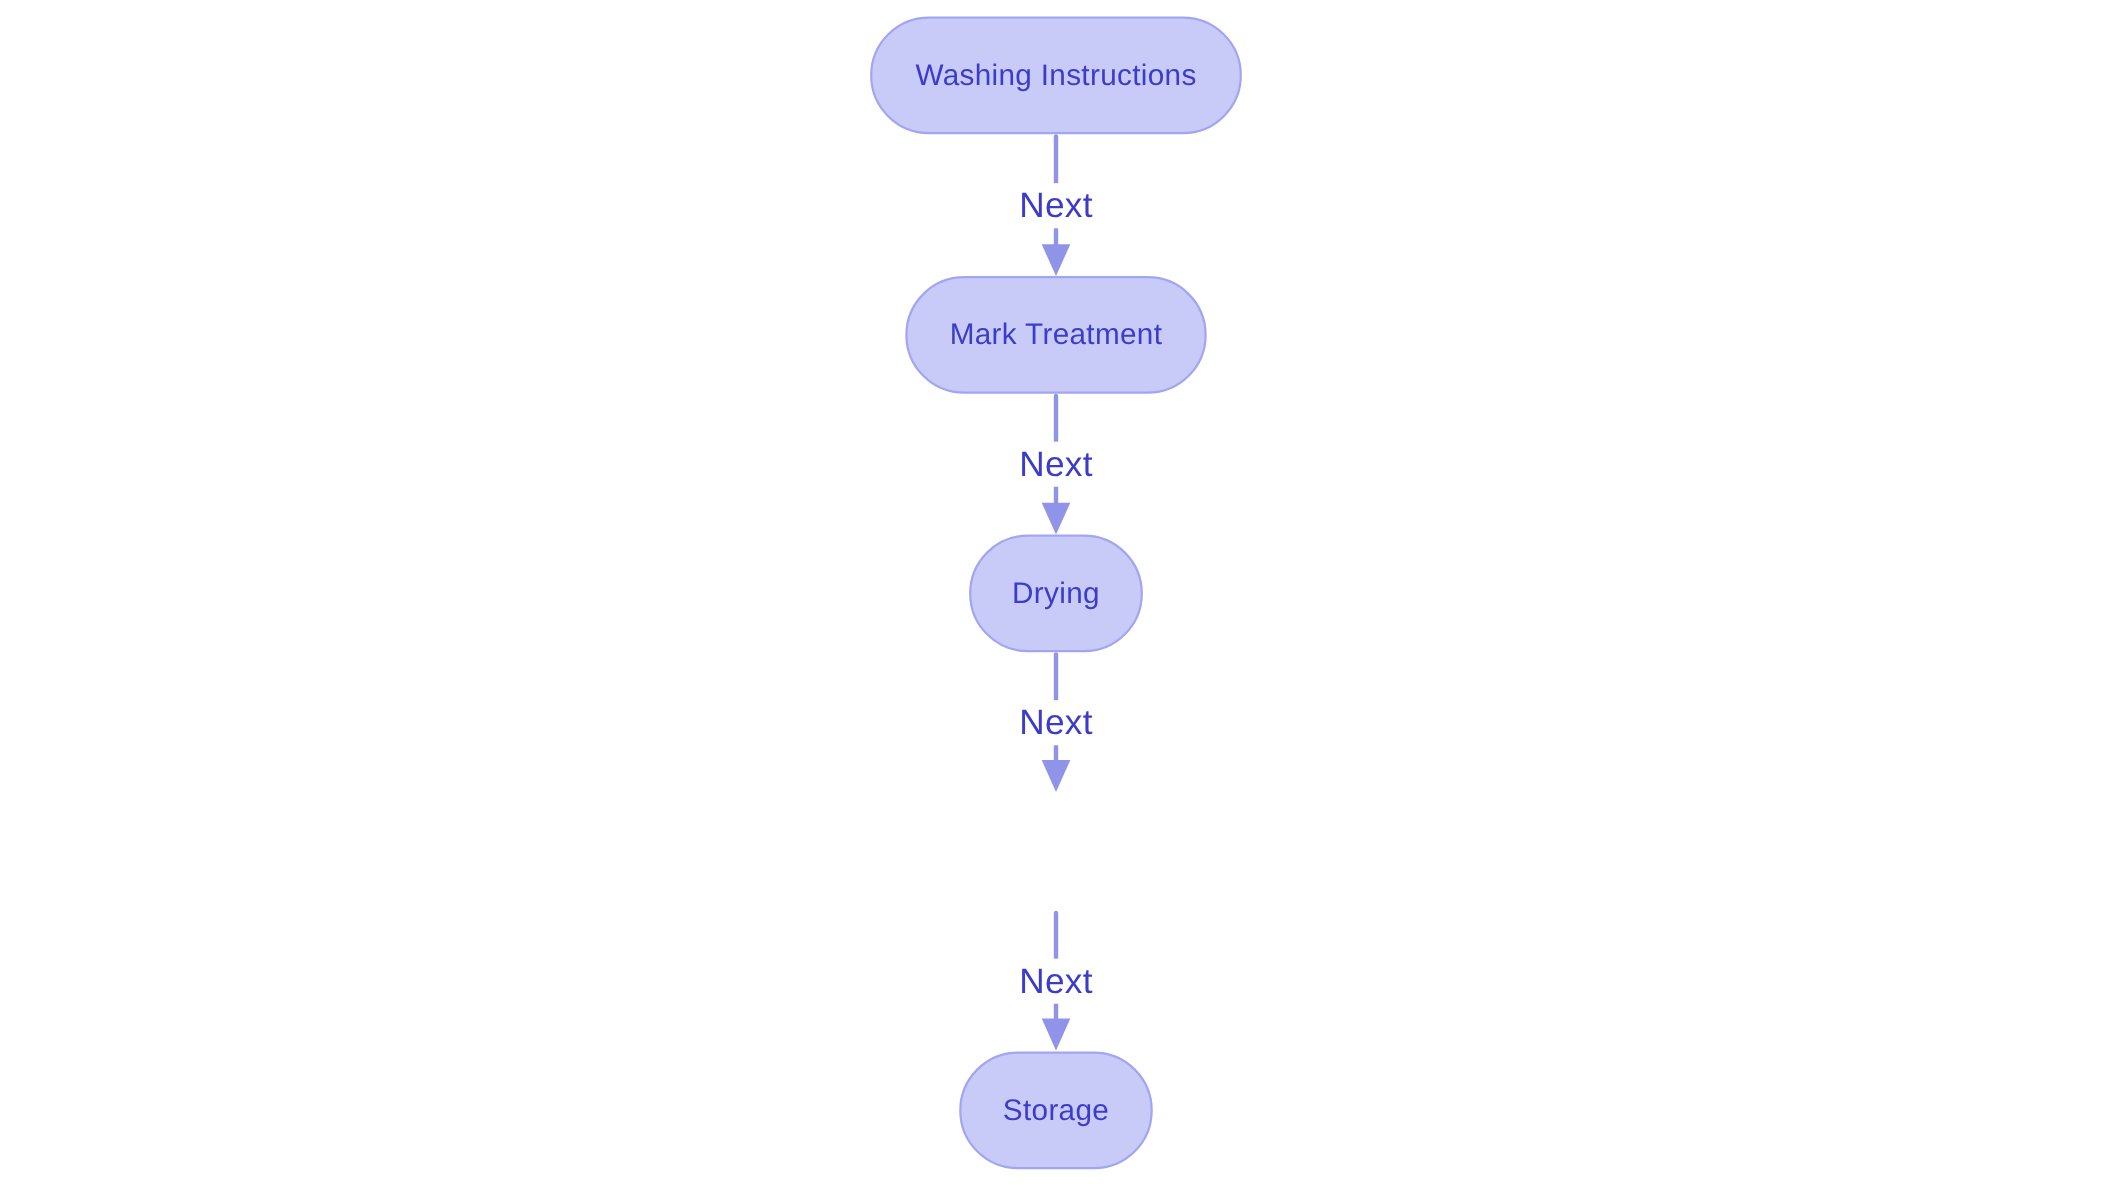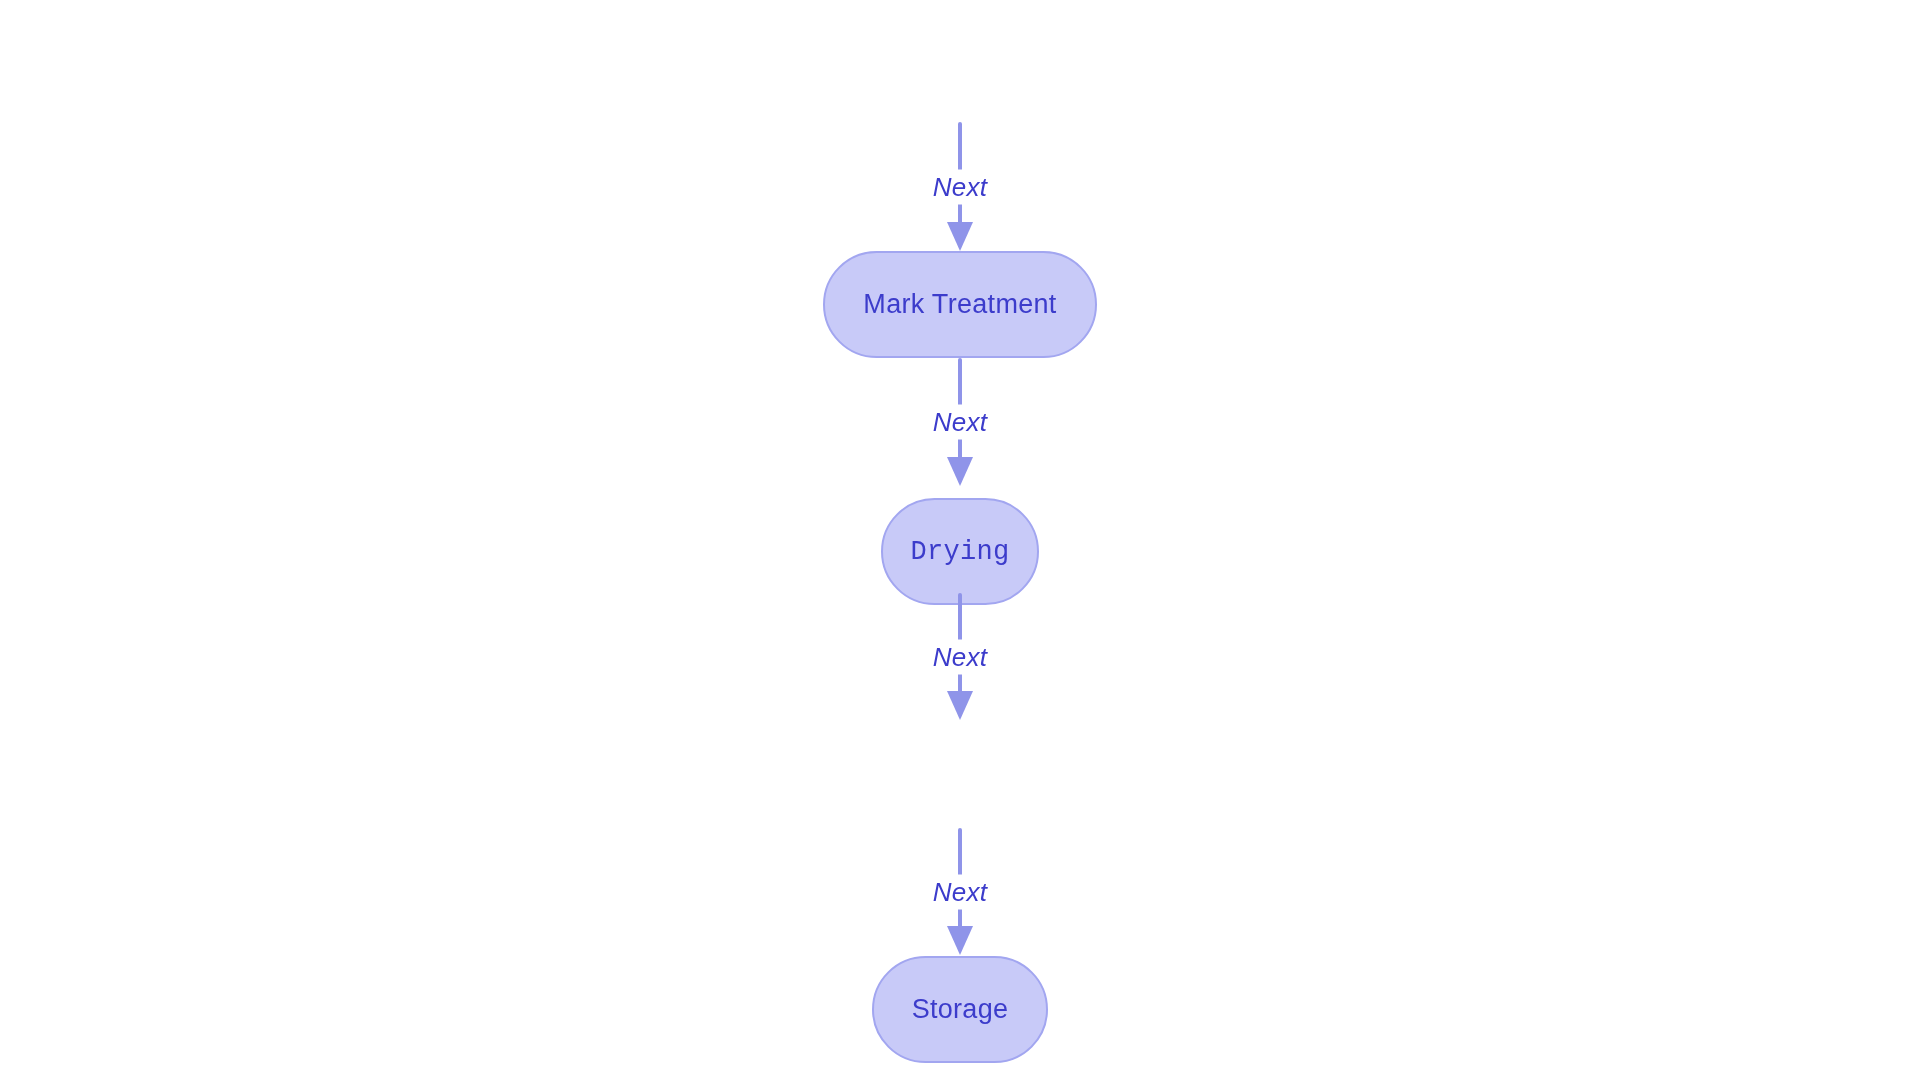--- a/index.html
+++ b/index.html
@@ -36,21 +36,21 @@
     display: flex;
     align-items: center;
     justify-content: center;
     color: var(--node-text);
     font-size: 27px;
     letter-spacing: 0.3px;
     white-space: nowrap;
   }
   .n1 { top: 15px;  width: 338px; }
   .n2 { top: 251px; width: 274px; }
-  .n3 { top: 498px; width: 158px; font-family: Liberation Mono, monospace; }
+  .n3 { top: 486px; width: 158px; }
   .n4 { top: 721px; width: 164px; }
   .n5 { top: 956px; width: 176px; justify-content: center; }
 
   .edge-line {
     position: absolute;
     left: 50%;
     transform: translateX(-50%);
     width: 4px;
     border-radius: 2px;
     background: var(--edge-line);
@@ -73,36 +73,38 @@
   .h2 { top: 457px; }
   .h3 { top: 691px; }
   .h4 { top: 926px; }
 
   .edge-label {
     position: absolute;
     left: 50%;
     transform: translate(-50%, -50%);
     background: var(--canvas-bg);
     color: var(--edge-label-text);
-    font-size: 26px;
+    font-size: 32px;
     letter-spacing: 0.3px;
     padding: 2px 8px;
     white-space: nowrap;
-    font-style: italic;
   }
   .t1 { top: 187px; }
   .t2 { top: 422px; }
   .t3 { top: 657px; }
   .t4 { top: 892px; }
 </style>
 </head>
 <body>
 
 <div class="canvas">
 
+  <div class="node n1">
+    <span>Washing Instructions</span>
+  </div>
 
   <div>
     <div class="edge-line l1"></div>
     <div class="edge-head h1"></div>
     <span class="edge-label t1">Next</span>
   </div>
 
   <div class="node n2">
     <span>Mark Treatment</span>
   </div>

